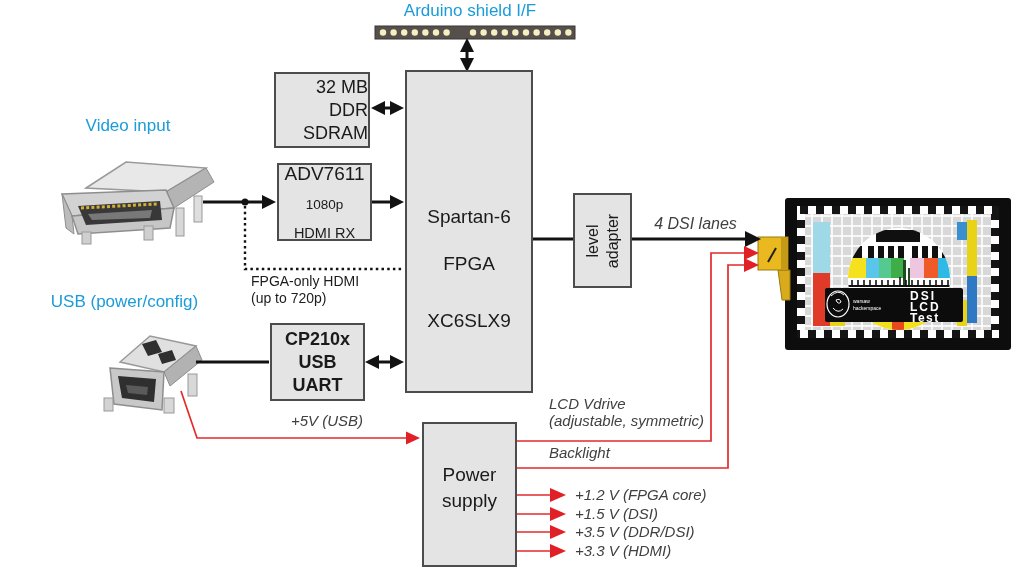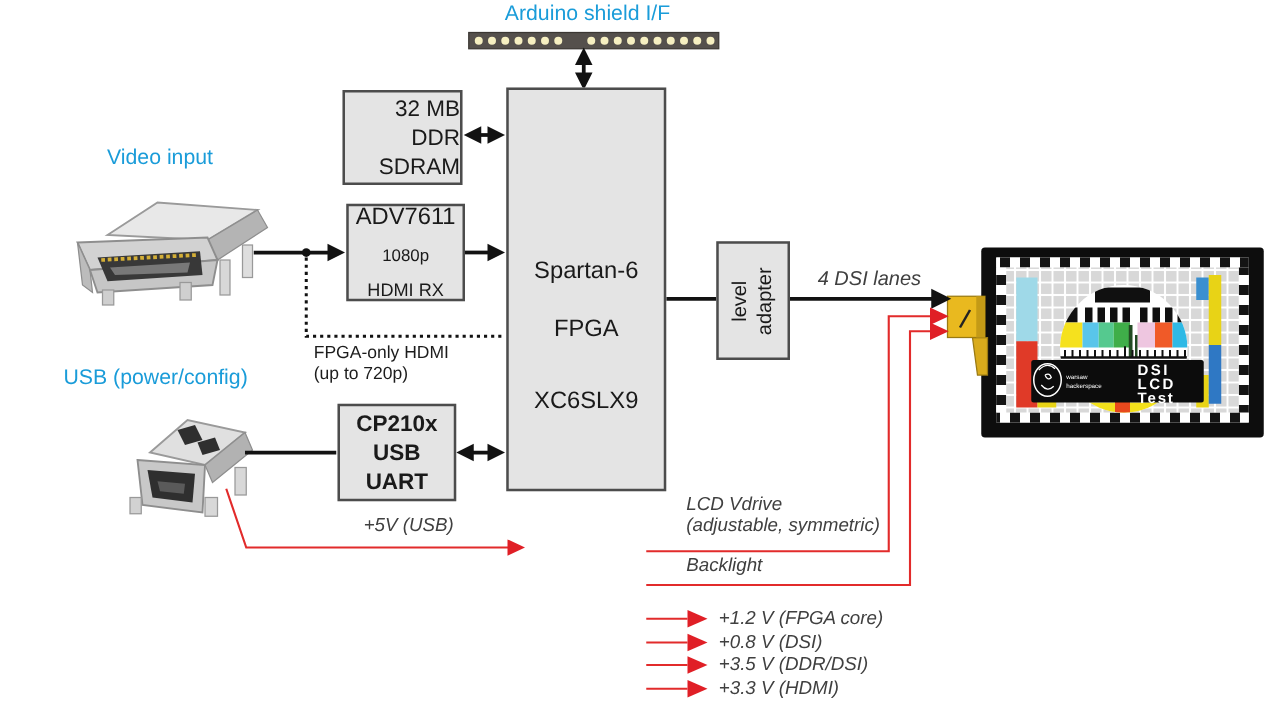--- a/index.html
+++ b/index.html
@@ -59,30 +59,34 @@
     <div class="l18">UART</div>
   </div>
 
   <div class="box" style="left:573px;top:193px;width:59px;height:95px;">
     <div class="level-inner">
       <div>level</div>
       <div>adapter</div>
     </div>
   </div>
 
+  <div class="box power-pad" style="left:422px;top:422px;width:95px;height:145px;">
+    <div class="l19" style="line-height:26px;">Power</div>
+    <div class="l19" style="line-height:26px;">supply</div>
+  </div>
 
   <div class="ital" style="left:633px;top:215px;width:125px;text-align:center;font-size:16px;">4 DSI lanes</div>
   <div class="plain" style="left:251px;top:273px;font-size:14px;line-height:17px;">FPGA-only HDMI</div>
   <div class="plain" style="left:251px;top:290px;font-size:14px;line-height:17px;">(up to 720p)</div>
   <div class="ital" style="left:262px;top:412px;width:130px;text-align:center;font-size:15px;">+5V (USB)</div>
   <div class="ital" style="left:549px;top:395px;font-size:15px;">LCD Vdrive</div>
   <div class="ital" style="left:549px;top:412px;font-size:15px;">(adjustable, symmetric)</div>
   <div class="ital" style="left:549px;top:444px;font-size:15px;">Backlight</div>
   <div class="ital" style="left:575px;top:486px;font-size:15px;">+1.2 V (FPGA core)</div>
-  <div class="ital" style="left:575px;top:505px;font-size:15px;">+0.8 V (DSI)</div>
+  <div class="ital" style="left:575px;top:505px;font-size:15px;">+1.5 V (DSI)</div>
   <div class="ital" style="left:575px;top:523px;font-size:15px;">+3.5 V (DDR/DSI)</div>
   <div class="ital" style="left:575px;top:542px;font-size:15px;">+3.3 V (HDMI)</div>
 
   <svg class="photo" style="left:48px;top:146px;" width="170" height="118" viewBox="0 0 170 118">
     <polygon points="38,42 78,16 158,22 118,46" fill="#e8e8e8" stroke="#9a9a9a" stroke-width="1.5"></polygon>
     <polygon points="158,22 166,36 126,62 118,46" fill="#b4b4b4" stroke="#8e8e8e" stroke-width="1"></polygon>
     <polygon points="14,48 118,44 126,62 24,70" fill="#d2d2d2" stroke="#8e8e8e" stroke-width="1.5"></polygon>
     <polygon points="14,48 24,70 26,88 18,82" fill="#bcbcbc" stroke="#8e8e8e" stroke-width="1"></polygon>
     <polygon points="24,70 126,62 122,82 30,88" fill="#c6c6c6" stroke="#8e8e8e" stroke-width="1.5"></polygon>
     <polygon points="30,60 112,55 114,74 38,79" fill="#383838"></polygon>

